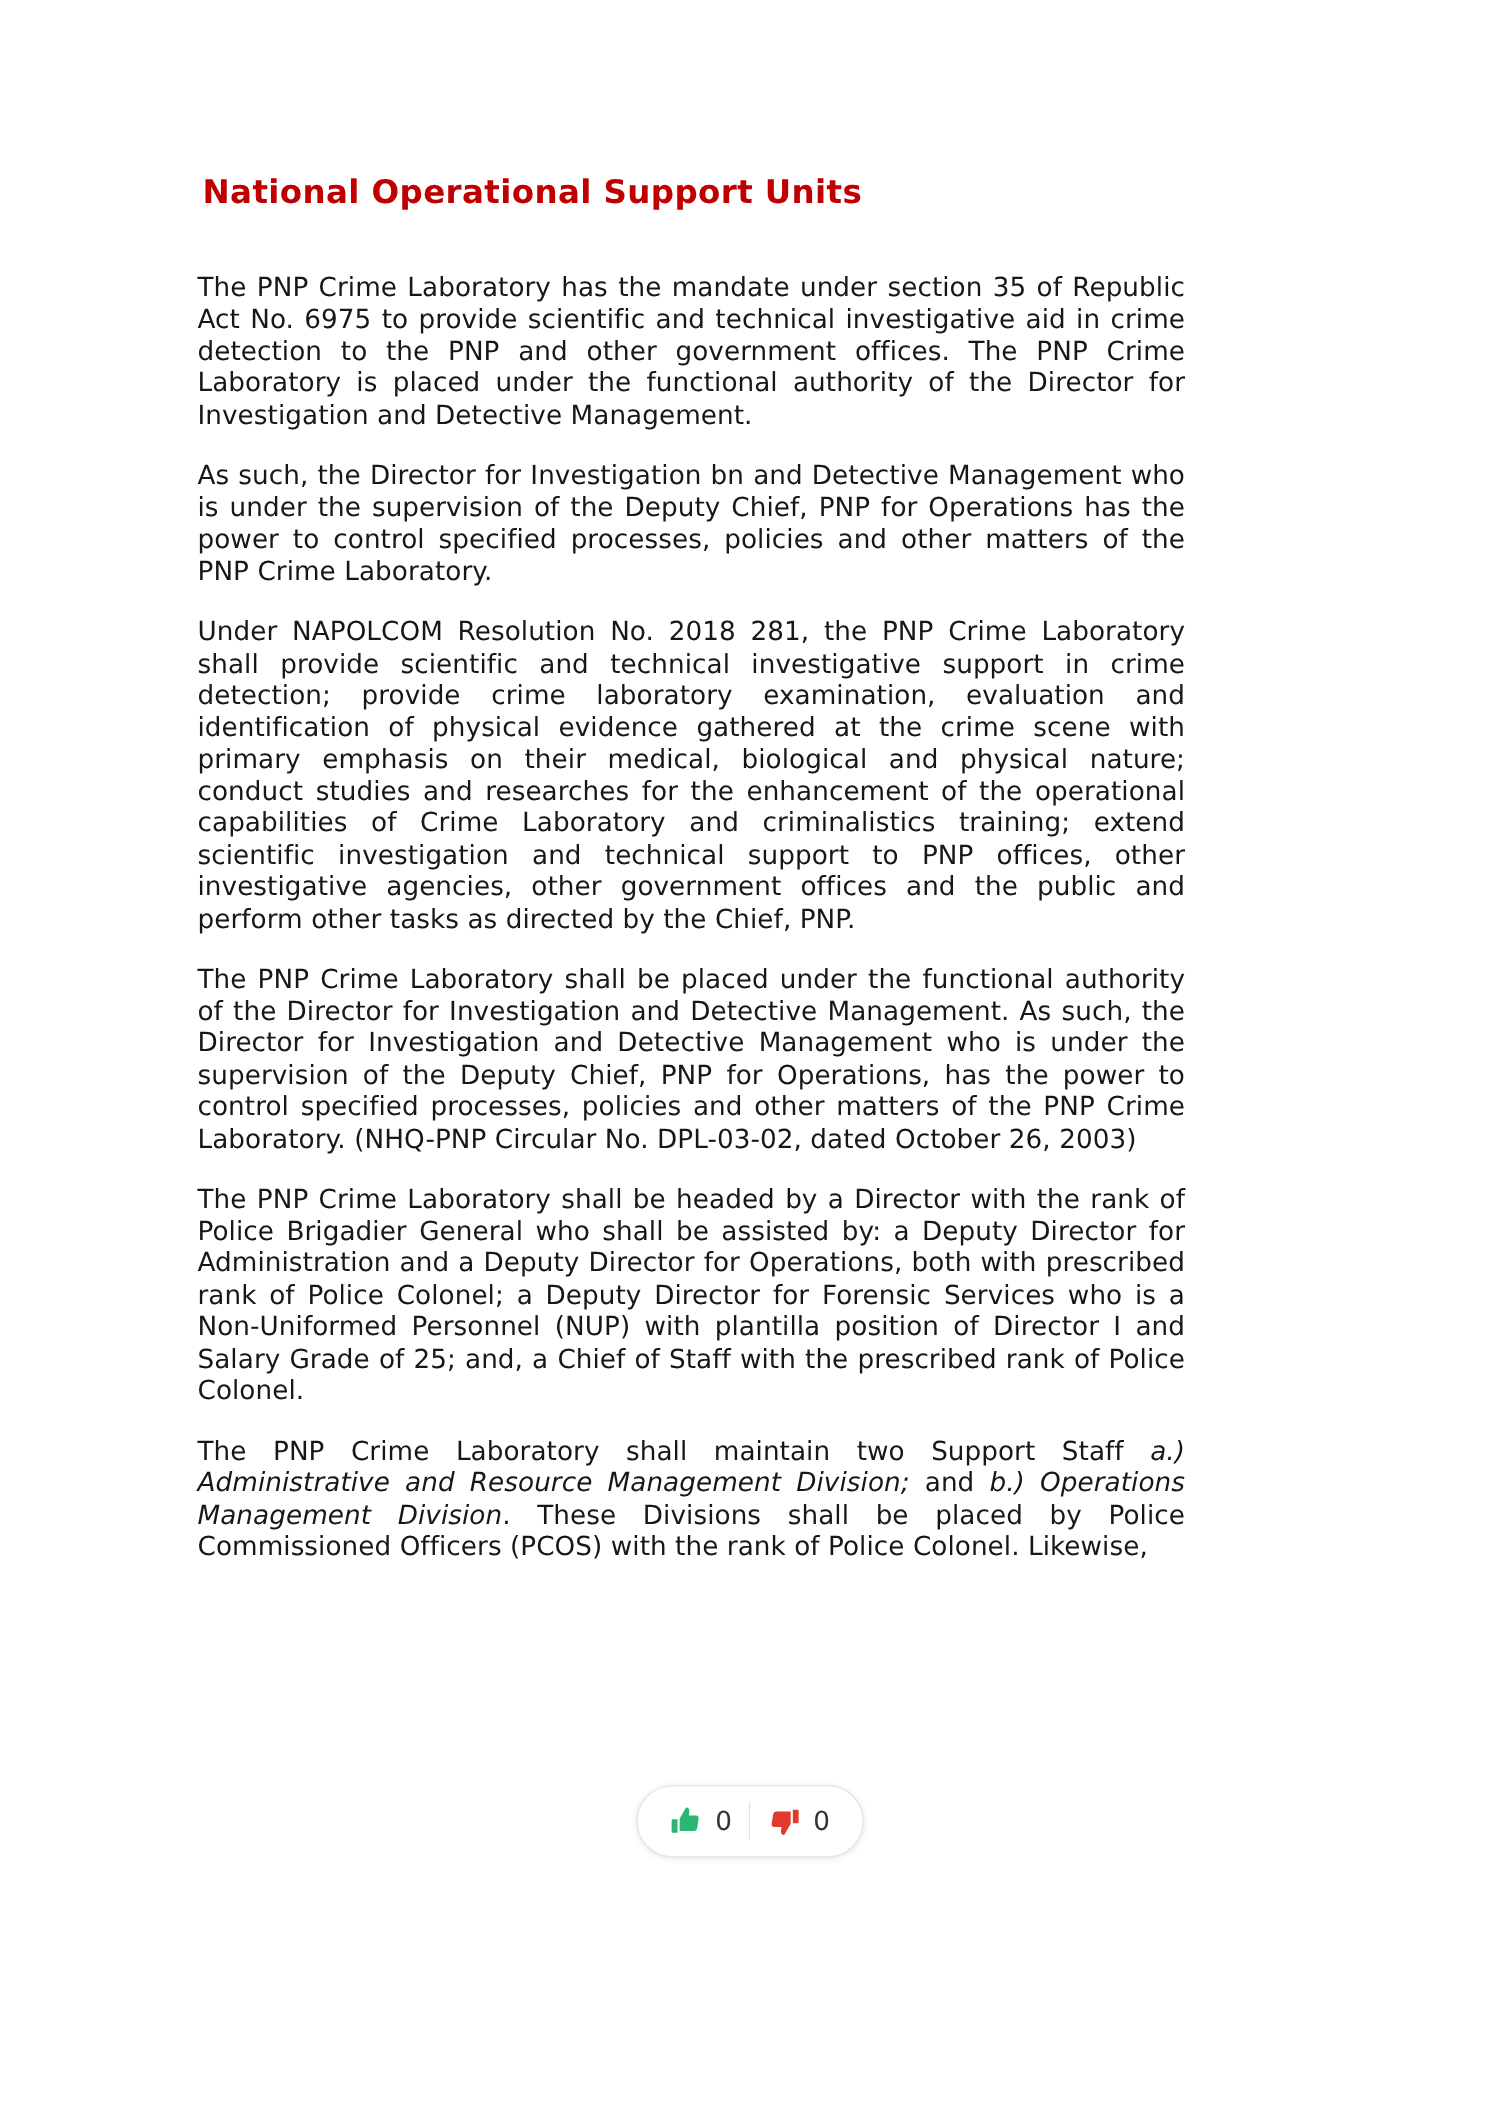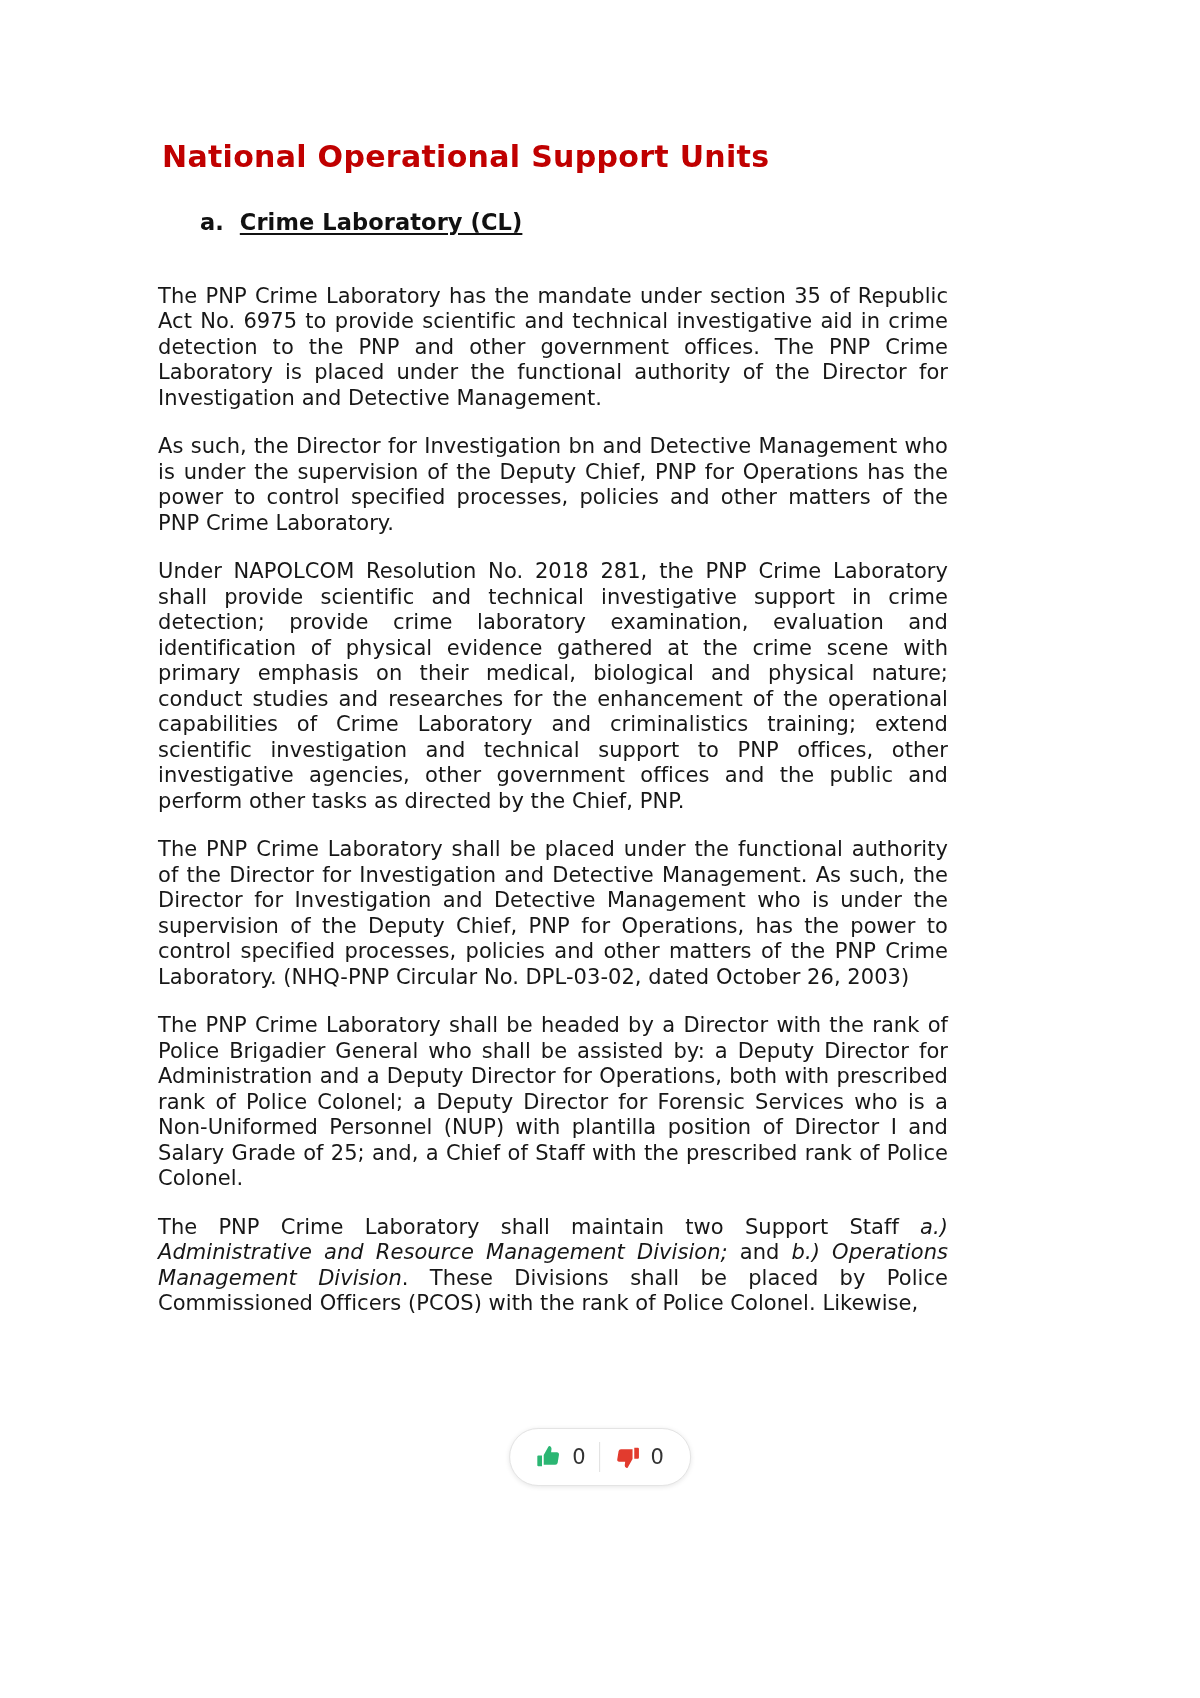--- a/index.html
+++ b/index.html
@@ -27,21 +27,21 @@
 
   .content {
     position: absolute;
     left: 158px;
     top: 138px;
     width: 790px;
   }
 
   .doc-title {
     font-family: "DejaVu Sans", sans-serif;
-    font-size: 30px;
+    font-size: 26px;
     font-weight: bold;
     color: #C00000;
     letter-spacing: 0.3px;
     margin: 0 0 0 4px;
     line-height: 1.25;
   }
 
   .subhead-wrap {
     margin: 32px 0 0 42px;
     font-size: 22.5px;
@@ -116,24 +116,20 @@
 </style>
 </head>
 <body>
 
 <div class="page">
 
   <div class="content">
 
     <h1 class="doc-title">National Operational Support Units</h1>
 
-    <div class="subhead-wrap">
-      <span class="subhead-marker">a.</span>&nbsp;
-      <span class="subhead-text">Crime Laboratory (CL)</span>
-    </div>
 
     <p class="para p-first">The PNP Crime Laboratory has the mandate under section 35 of Republic Act No. 6975 to provide scientific and technical investigative aid in crime detection to the PNP and other government offices. The PNP Crime Laboratory is placed under the functional authority of the Director for Investigation and Detective Management.</p>
 
     <p class="para">As such, the Director for Investigation bn and Detective Management who is under the supervision of the Deputy Chief, PNP for Operations has the power to control specified processes, policies and other matters of the PNP Crime Laboratory.</p>
 
     <p class="para">Under NAPOLCOM Resolution No. 2018 281, the PNP Crime Laboratory shall provide scientific and technical investigative support in crime detection; provide crime laboratory examination, evaluation and identification of physical evidence gathered at the crime scene with primary emphasis on their medical, biological and physical nature; conduct studies and researches for the enhancement of the operational capabilities of Crime Laboratory and criminalistics training; extend scientific investigation and technical support to PNP offices, other investigative agencies, other government offices and the public and perform other tasks as directed by the Chief, PNP.</p>
 
     <p class="para">The PNP Crime Laboratory shall be placed under the functional authority of the Director for Investigation and Detective Management. As such, the Director for Investigation and Detective Management who is under the supervision of the Deputy Chief, PNP for Operations, has the power to control specified processes, policies and other matters of the PNP Crime Laboratory. (NHQ-PNP Circular No. DPL-03-02, dated October 26, 2003)</p>
 
     <p class="para">The PNP Crime Laboratory shall be headed by a Director with the rank of Police Brigadier General who shall be assisted by: a Deputy Director for Administration and a Deputy Director for Operations, both with prescribed rank of Police Colonel; a Deputy Director for Forensic Services who is a Non-Uniformed Personnel (NUP) with plantilla position of Director I and Salary Grade of 25; and, a Chief of Staff with the prescribed rank of Police Colonel.</p>

